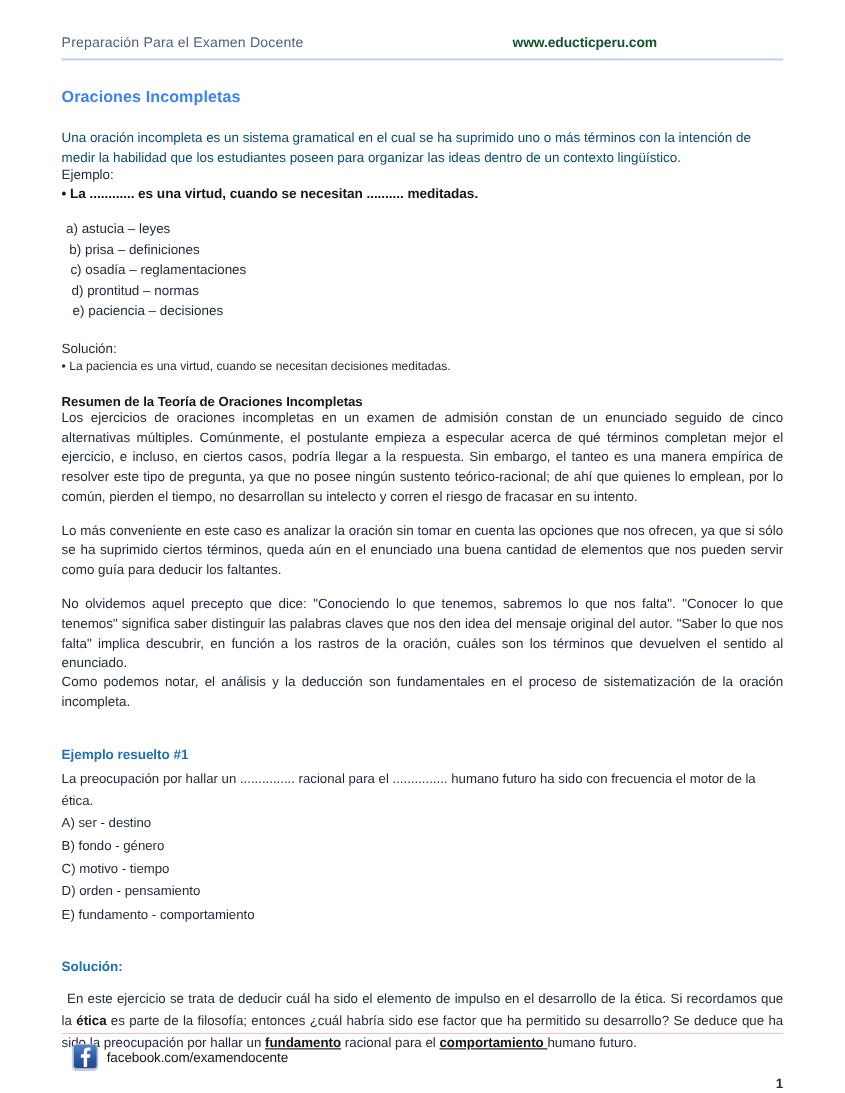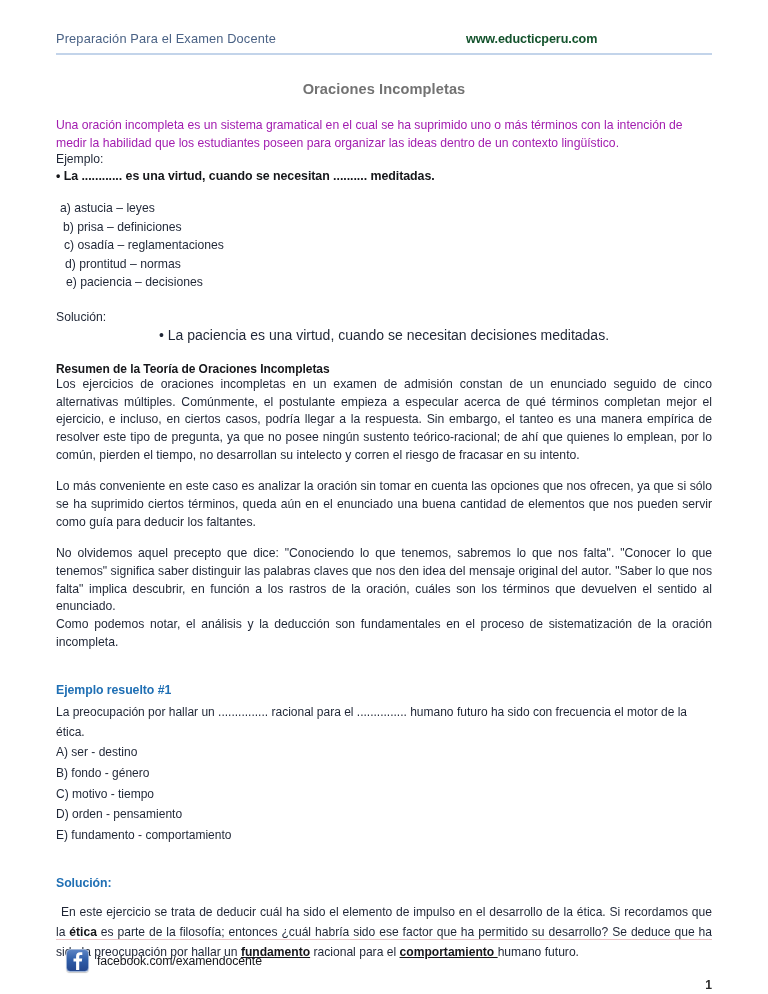--- a/index.html
+++ b/index.html
@@ -50,42 +50,41 @@
   }
   .hdr-rule {
     margin-top: 7px;
     height: 2px;
     background: #c3d4ea;
     width: 100%;
   }
 
   
   .doc-title {
-    text-align: center;
     font-size: 14.6px;
     font-weight: 700;
-    color: #737373;
+    color: #3b82f6;
     margin-top: 26px;
     letter-spacing: 0.1px;
   }
 
   
   .para {
     font-size: 12.2px;
     line-height: 1.45;
     color: #1f2636;
     margin-top: 14px;
     text-align: justify;
   }
   .para.tight { margin-top: 0; }
 
   .lead {
     font-size: 12.2px;
     line-height: 1.48;
-    color: #a21caf;
+    color: #0c4a6e;
     margin-top: 19px;
     text-align: left;
   }
 
   .label-line {
     font-size: 12.2px;
     color: #1f2636;
   }
   .prompt-bold {
     font-size: 12.4px;
@@ -107,24 +106,23 @@
   .opts .opt:nth-child(3) { padding-left: 8px; }
   .opts .opt:nth-child(4) { padding-left: 9px; }
   .opts .opt:nth-child(5) { padding-left: 10px; }
 
   .sol-head {
     font-size: 12.2px;
     color: #1f2636;
     margin-top: 18px;
   }
   .sol-line {
-    font-size: 14px;
+    font-size: 11px;
     color: #1f2636;
     margin-top: 3px;
-    text-align: center;
   }
 
   .sub-head {
     font-size: 12px;
     font-weight: 700;
     color: #15161a;
     margin-top: 19px;
     letter-spacing: -0.05px;
   }
 

